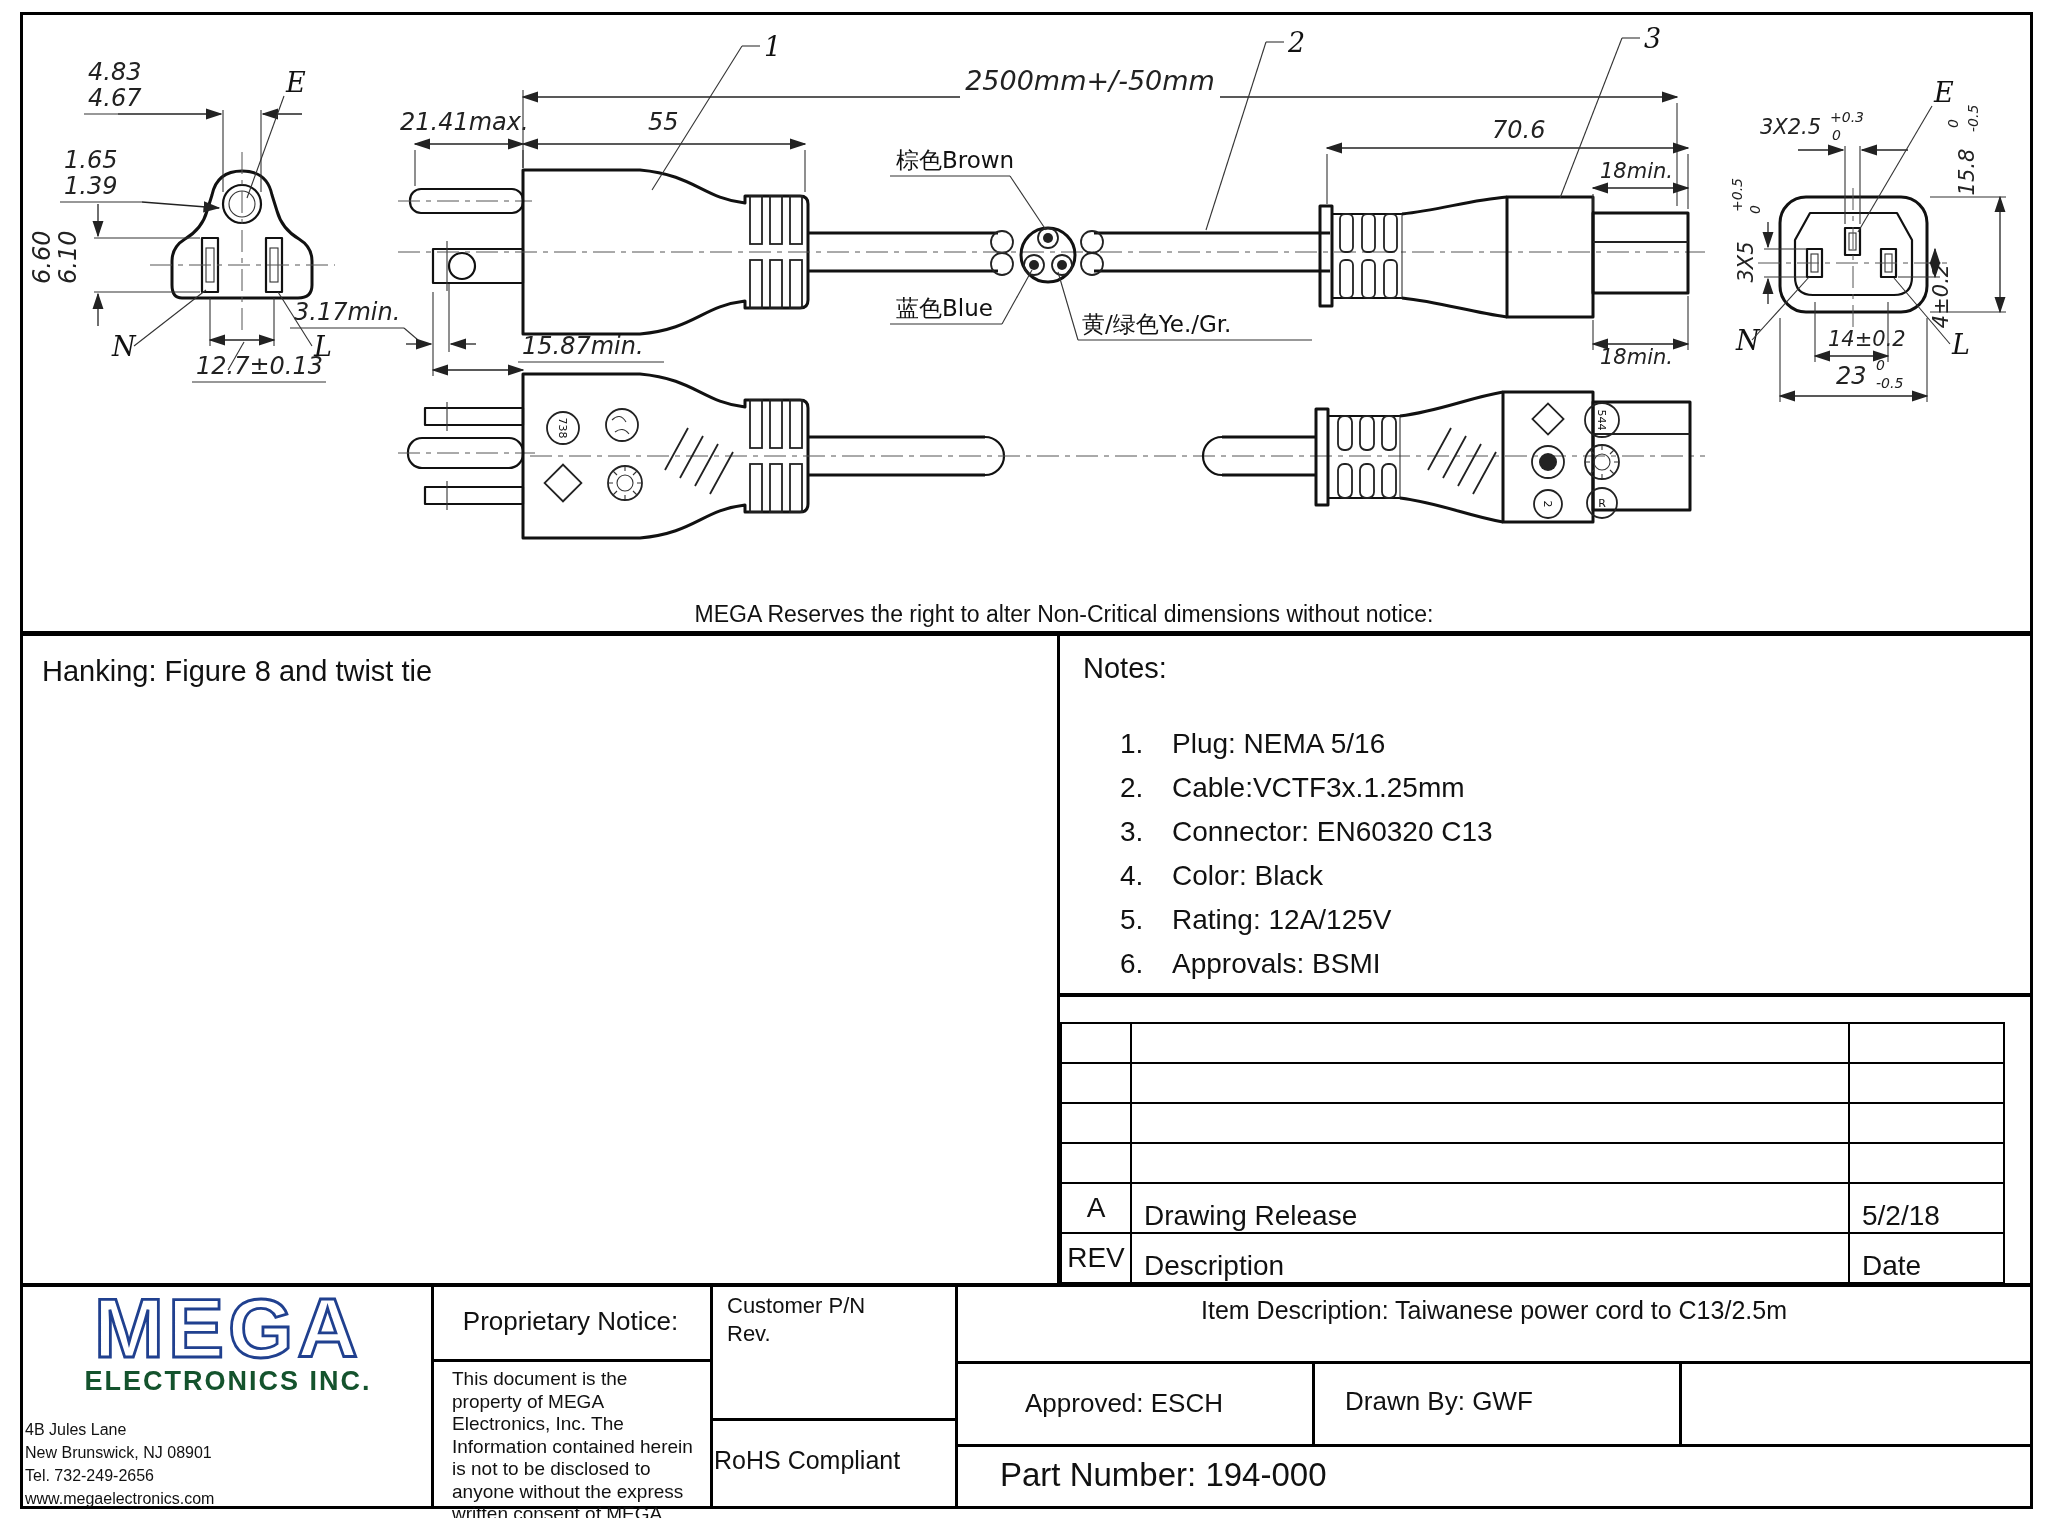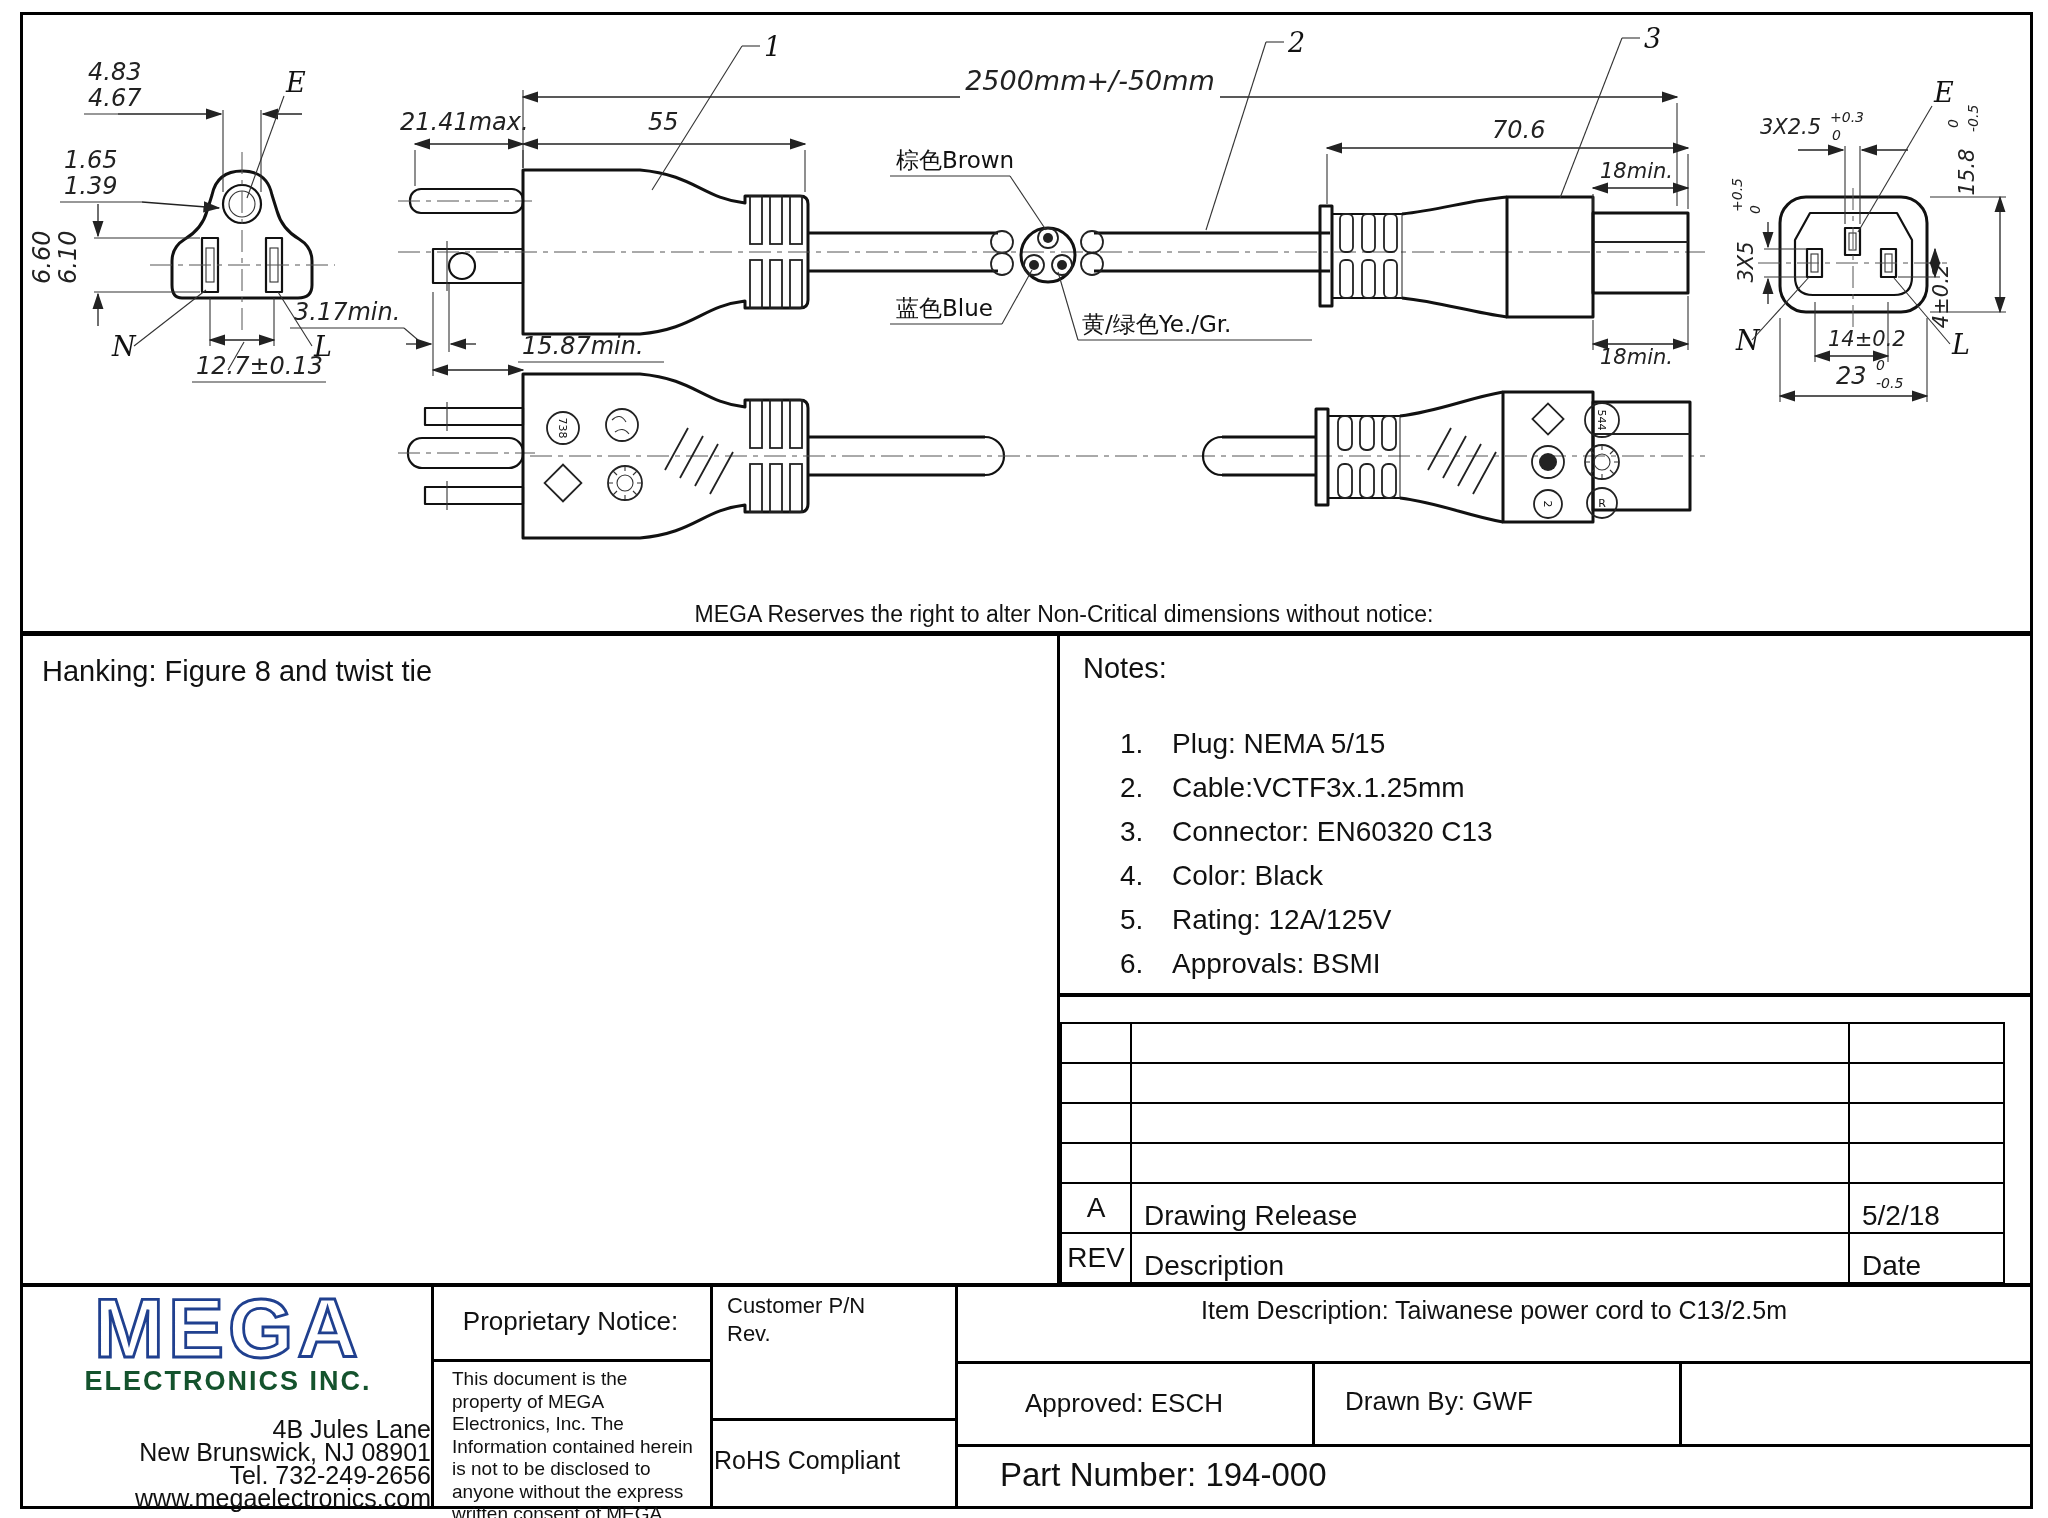--- a/index.html
+++ b/index.html
@@ -27,21 +27,21 @@
   .hanking{left:42px;top:655px;font-size:29px;}
   .notes-title{left:1083px;top:652px;font-size:29px;}
   .notes-list{left:1120px;top:728px;width:880px;}
   .note-row{display:flex;height:44px;font-size:28px;}
   .note-num{width:52px;}
   .revtable{left:1060px;top:1022px;width:943px;border-collapse:collapse;table-layout:fixed;}
   .revtable td{border:2px solid #000;font-size:28px;padding:16px 0 0 12px;overflow:hidden;white-space:nowrap;}
   .revtable td.c1{text-align:center;padding:0;}
   .logo-sub{left:25px;top:1366px;width:406px;text-align:center;color:#14532d;
             font-weight:bold;font-size:27px;letter-spacing:2px;}
-  .addr{left:25px;top:1418px;width:406px;text-align:right;font-size:25px;line-height:23px;}
+  .addr{left:25px;top:1418px;width:406px;text-align:left;font-size:16px;line-height:23px;}
   .prop-title{left:431px;top:1306px;width:279px;text-align:center;font-size:26px;}
   .prop-body{left:452px;top:1368px;width:246px;font-size:19px;line-height:22.5px;}
   .cust{left:727px;top:1292px;font-size:22px;line-height:28px;}
   .rohs{left:714px;top:1446px;font-size:25px;}
   .itemdesc{left:955px;top:1296px;width:1078px;text-align:center;font-size:25px;}
   .approved{left:985px;top:1388px;font-size:26px;margin-left:40px;}
   .drawnby{left:1345px;top:1386px;font-size:26px;}
   .partnum{left:1000px;top:1456px;font-size:33px;}
   .logo-text{fill:#fff;stroke:#20408f;stroke-width:2.8px;
              font:bold 84px "Liberation Sans",sans-serif;letter-spacing:4px;}
@@ -335,21 +335,21 @@
   <div class="abs hl" style="left:20px;top:631px;width:2010px;height:5px;"></div>
   <div class="abs vl" style="left:1057px;top:636px;height:649px;"></div>
   <div class="abs hl" style="left:1057px;top:993px;width:973px;"></div>
   <div class="abs hl" style="left:20px;top:1283px;width:2010px;"></div>
 
   <div class="abs hanking">Hanking: Figure 8 and twist tie</div>
   <div class="abs notes-title">Notes:</div>
   <div class="abs notes-list">
     <div class="note-row">
         <span class="note-num">1.</span>
-        <span>Plug: NEMA 5/15</span>
+        <span>Plug: NEMA 5/16</span>
       </div>
     <div class="note-row">
         <span class="note-num">2.</span>
         <span>Cable:VCTF3x.1.25mm</span>
       </div>
     <div class="note-row">
         <span class="note-num">3.</span>
         <span>Connector: EN60320 C13</span>
       </div>
     <div class="note-row">

